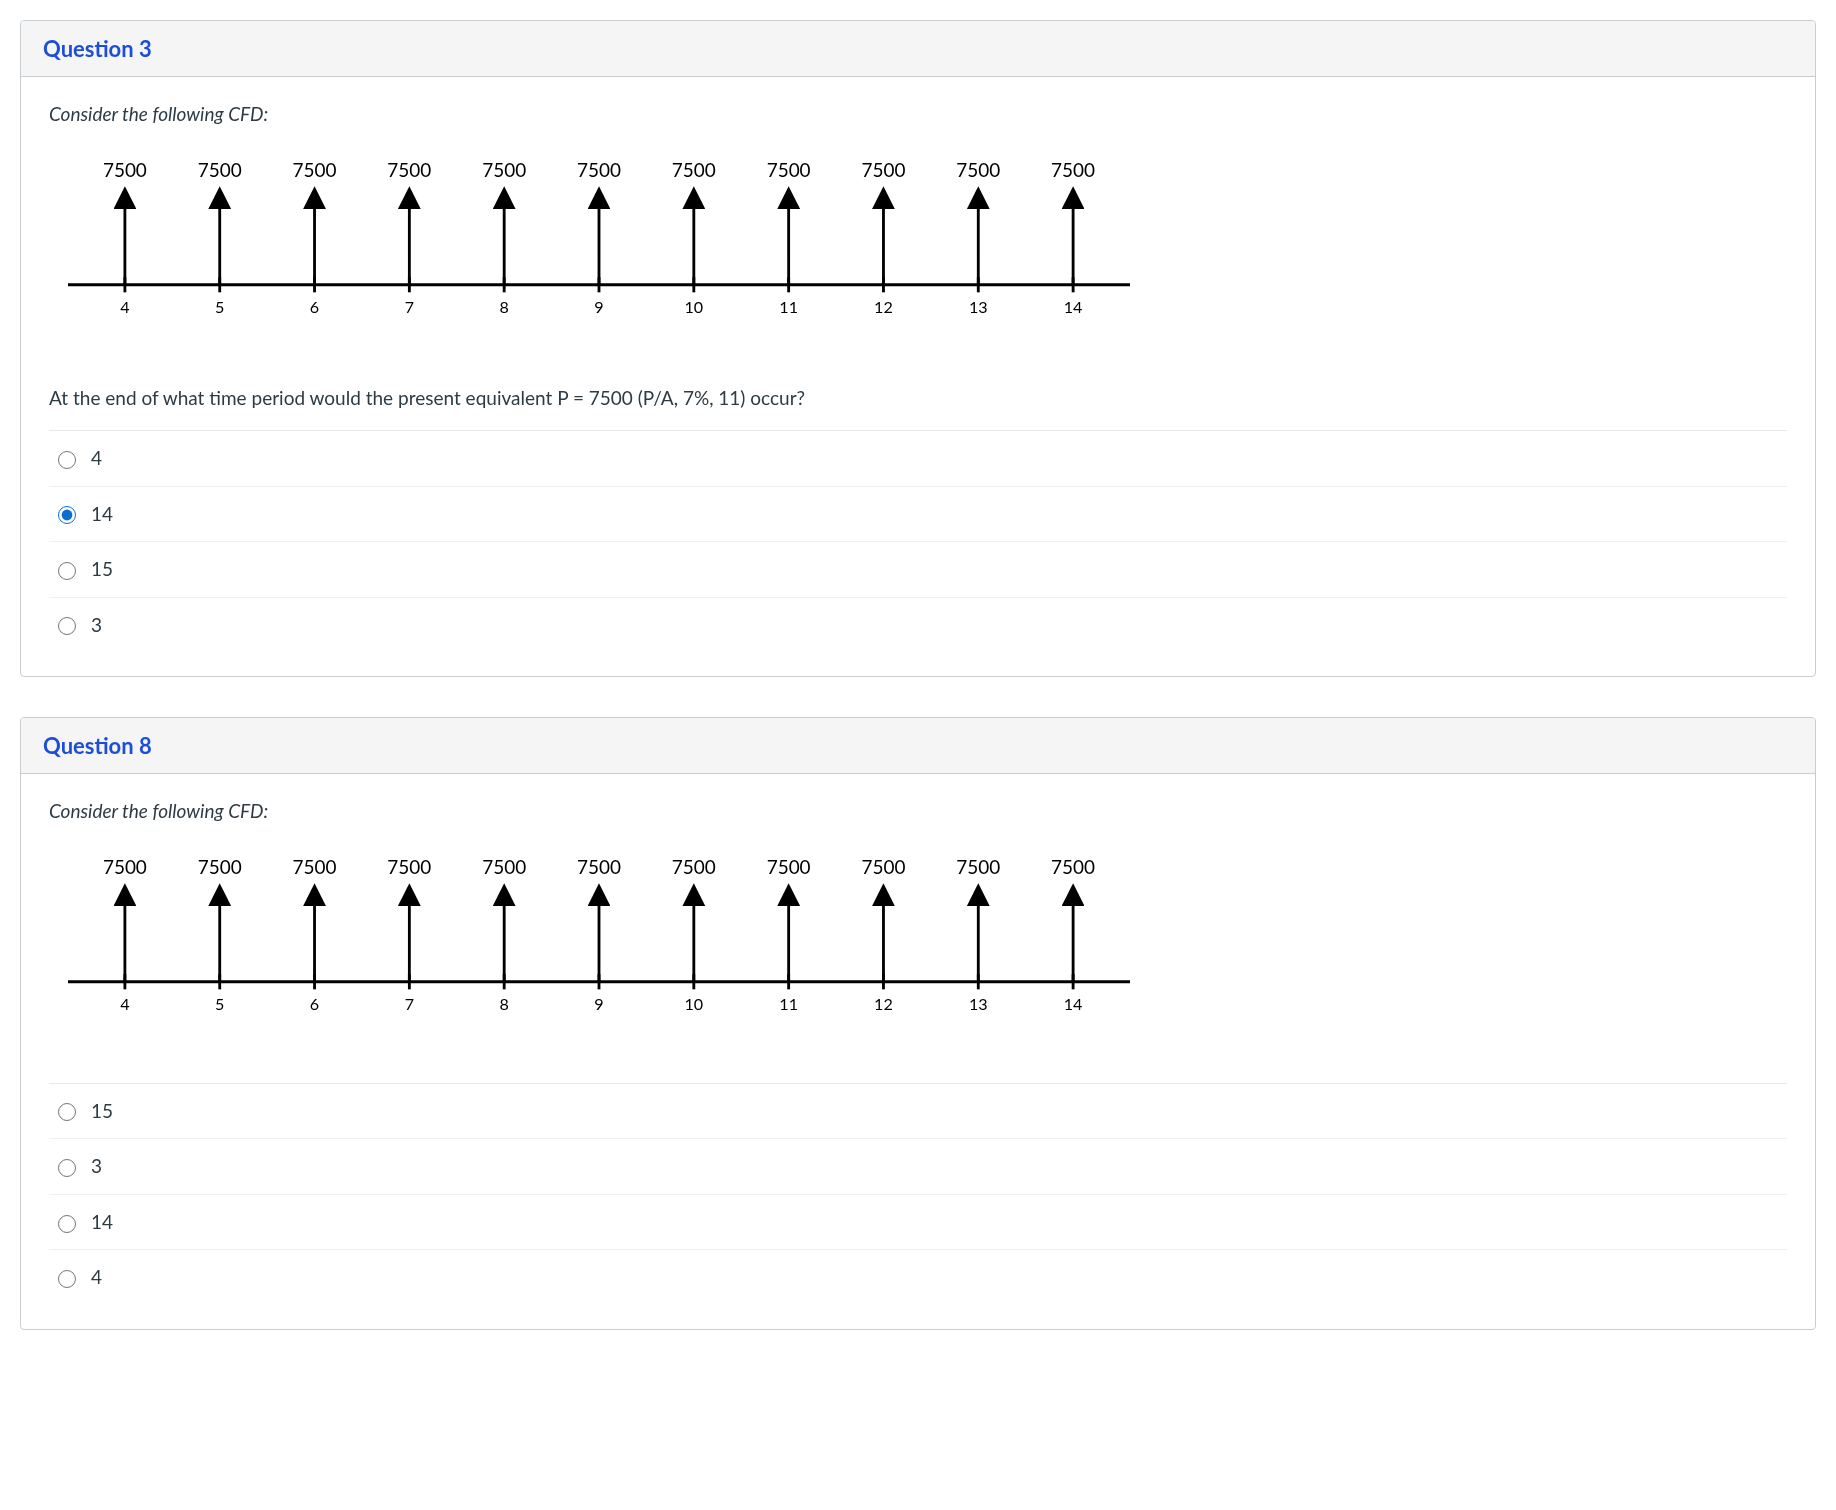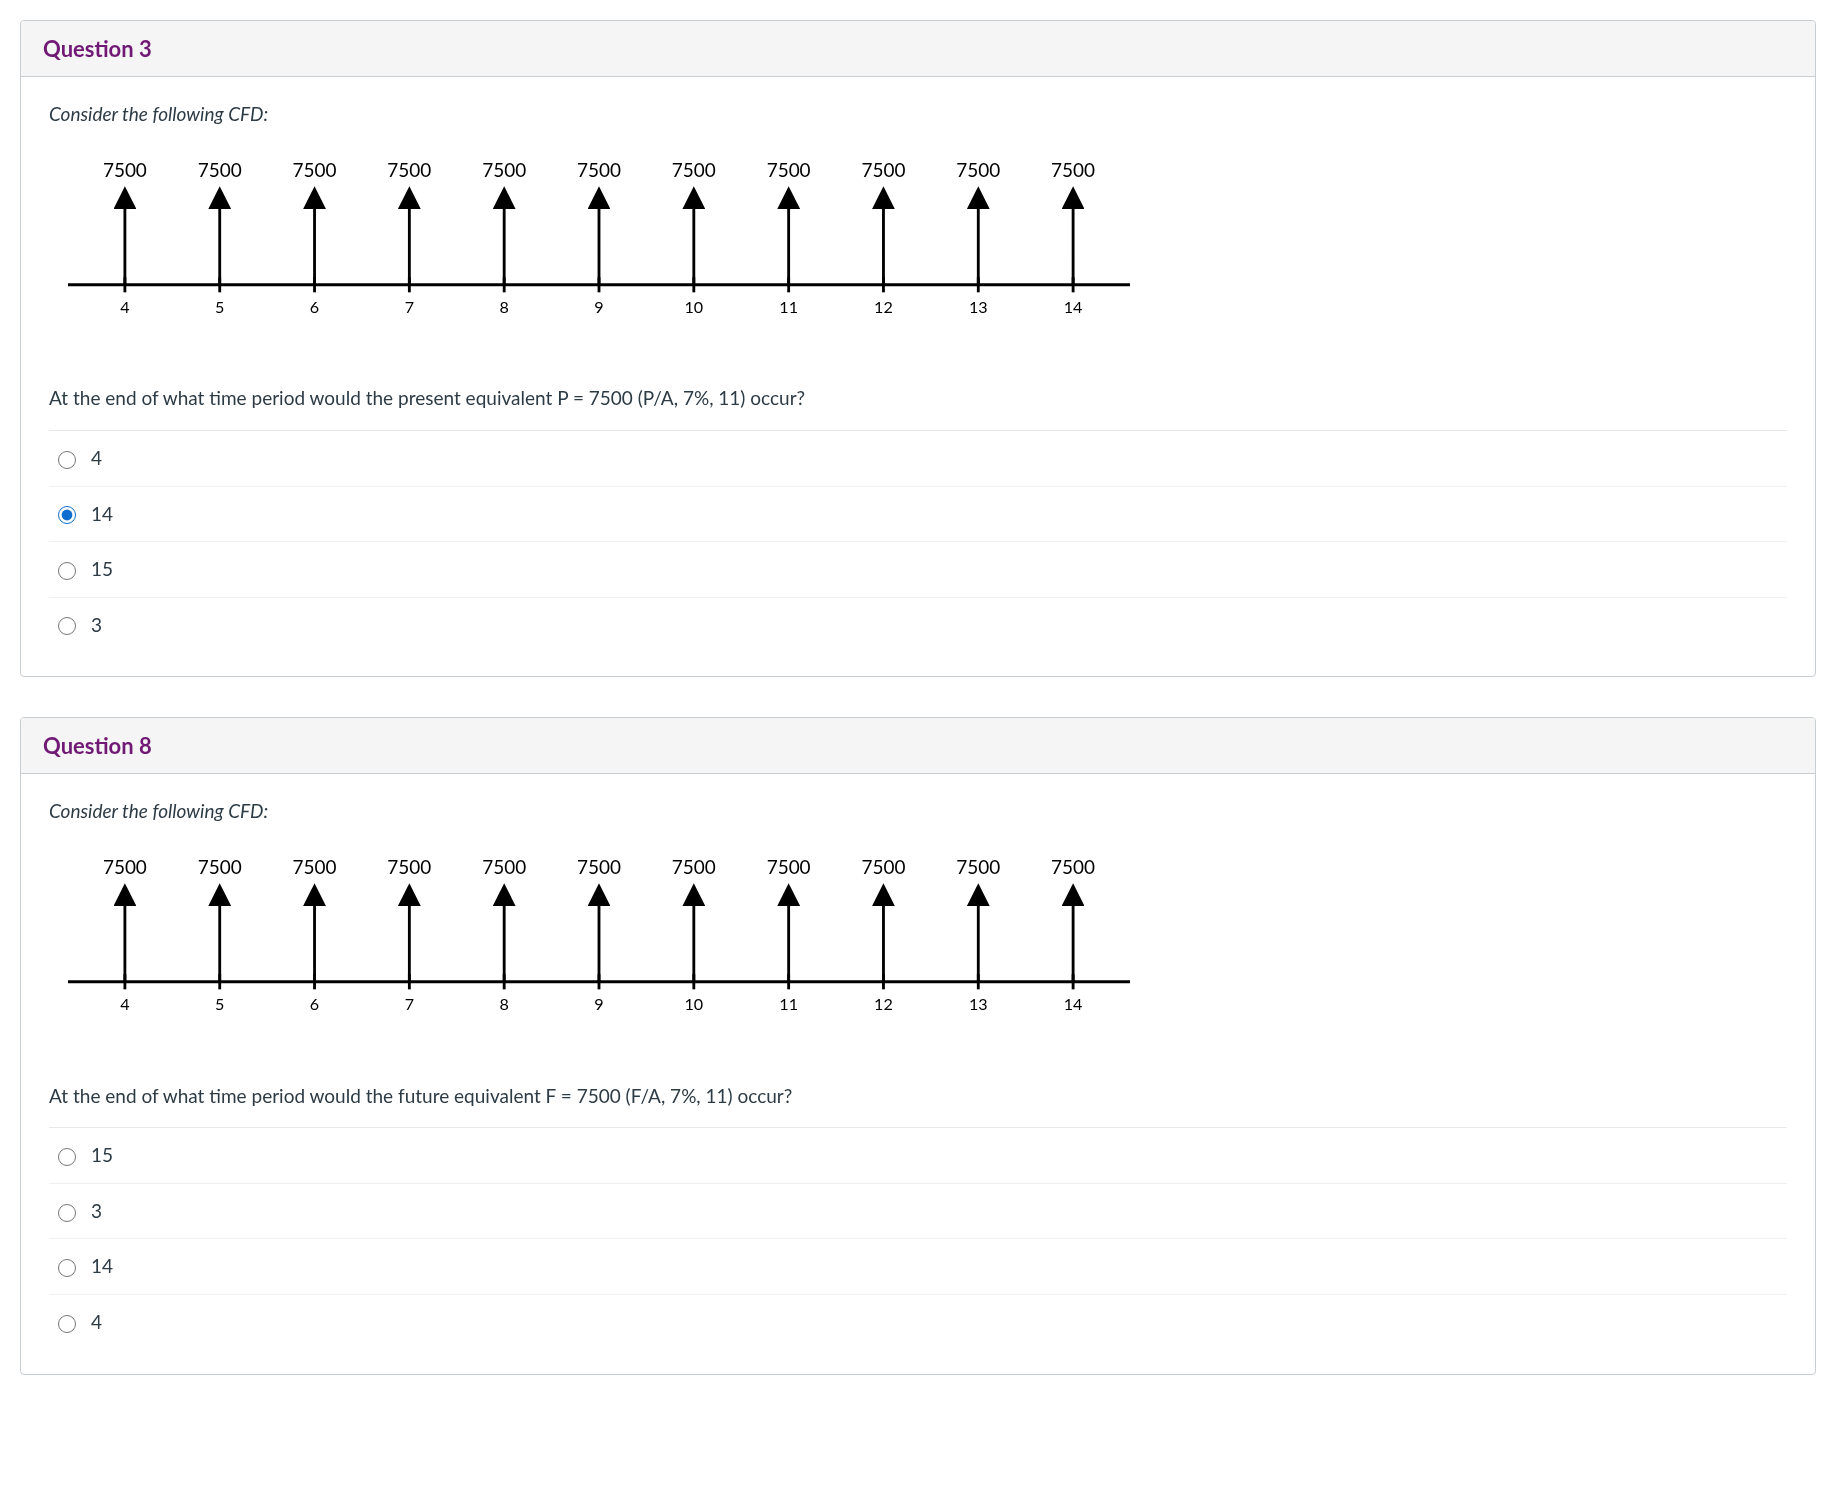--- a/index.html
+++ b/index.html
@@ -15,21 +15,21 @@
     margin-bottom: 40px;
     overflow: hidden;
     max-width: 1800px;
   }
   .question-header {
     background: #f5f5f5;
     border-bottom: 1px solid #c7cdd1;
     padding: 14px 22px;
     font-weight: 700;
     font-size: 22px;
-    color: #701a75;
+    color: #1d4ed8;
   }
   .question-body {
     padding: 24px 28px;
     font-size: 19px;
     line-height: 1.4;
   }
   .prompt-line {
     margin: 0 0 24px 0;
     font-style: italic;
   }
@@ -190,21 +190,20 @@
             <text x="880" y="170" text-anchor="middle" font-size="17">12</text>
             <text x="980" y="26" text-anchor="middle" font-size="20">7500</text>
             <line x1="980" y1="140" x2="980" y2="48" stroke="#000" stroke-width="3" marker-end="url(#ah)"></line>
             <line x1="980" y1="132" x2="980" y2="148" stroke="#000" stroke-width="3"></line>
             <text x="980" y="170" text-anchor="middle" font-size="17">13</text>
             <text x="1080" y="26" text-anchor="middle" font-size="20">7500</text>
             <line x1="1080" y1="140" x2="1080" y2="48" stroke="#000" stroke-width="3" marker-end="url(#ah)"></line>
             <line x1="1080" y1="132" x2="1080" y2="148" stroke="#000" stroke-width="3"></line>
             <text x="1080" y="170" text-anchor="middle" font-size="17">14</text>
           </svg></div>
-        <p class="followup">At the end of what time period would the future equivalent F = 7500 (F/A, 7%, 11) occur?</p>
         <div class="options">
           <label class="option-row">
             <input type="radio" name="q1" style="">
             <span>15</span>
           </label>
           <label class="option-row">
             <input type="radio" name="q1" style="">
             <span>3</span>
           </label>
           <label class="option-row">

